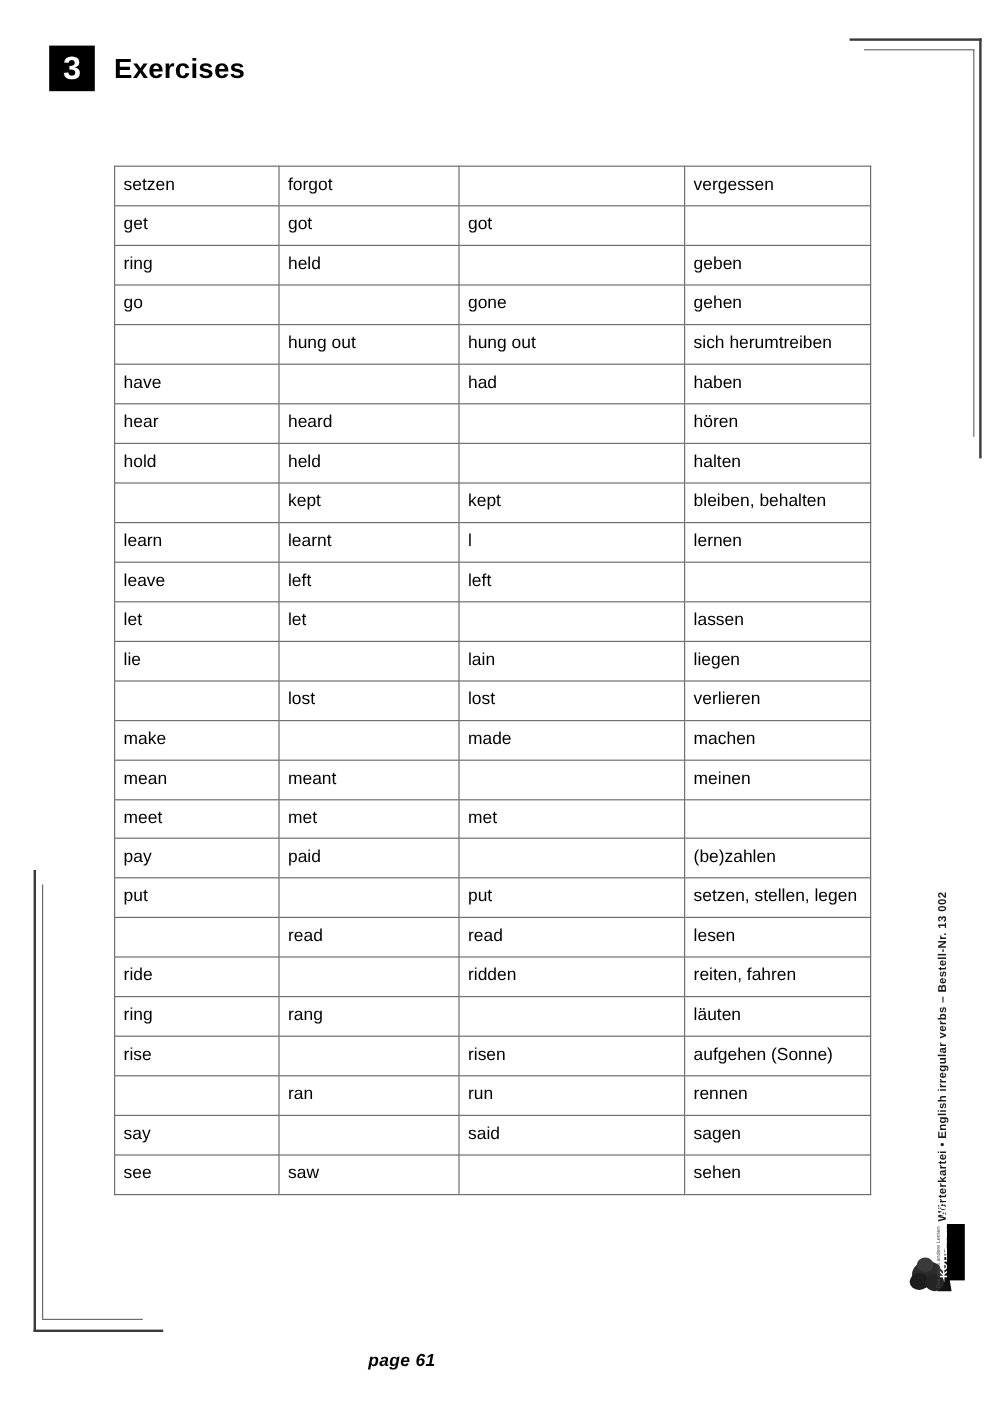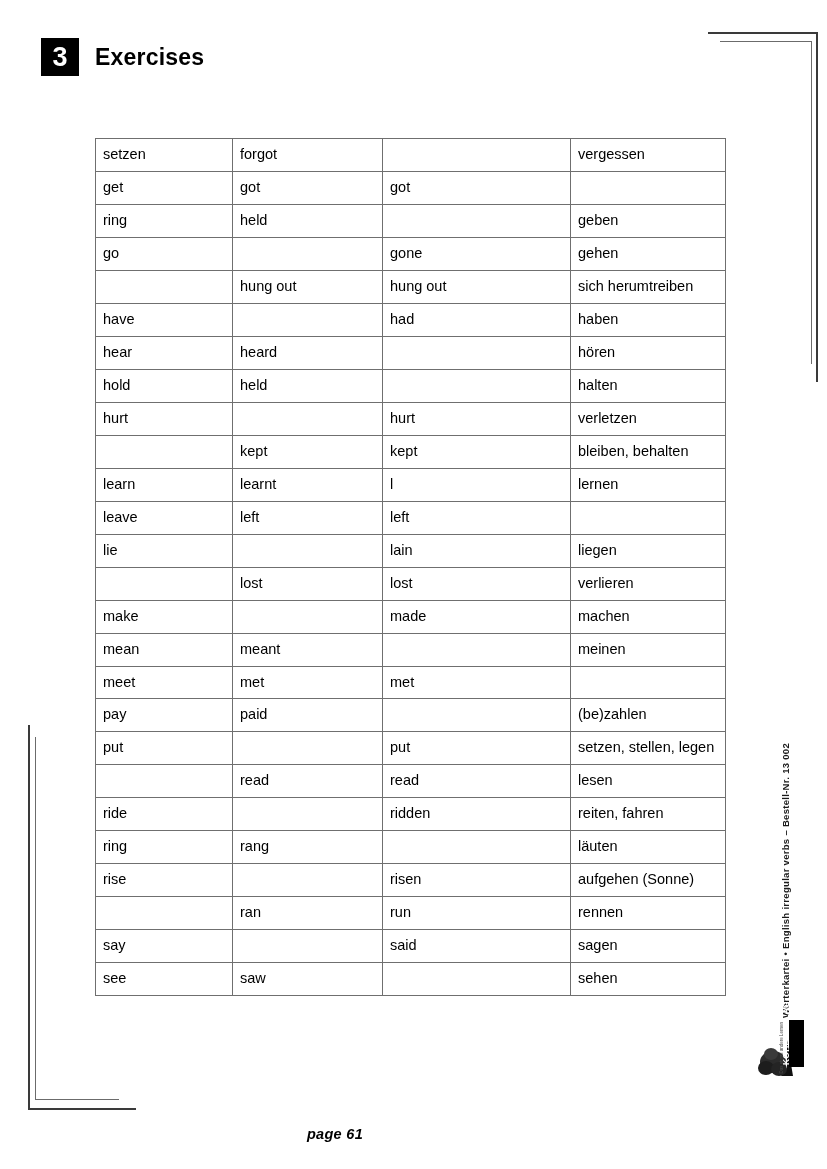--- a/index.html
+++ b/index.html
@@ -248,42 +248,42 @@
             <td></td>
             <td>hören</td>
           </tr>
           <tr>
             <td>hold</td>
             <td>held</td>
             <td></td>
             <td>halten</td>
           </tr>
           <tr>
-            <td>hurt</td>
-            <td></td>
-            <td>hurt</td>
-            <td>verletzen</td>
-          </tr>
-          <tr>
             <td></td>
             <td>kept</td>
             <td>kept</td>
             <td>bleiben, behalten</td>
           </tr>
           <tr>
             <td>learn</td>
             <td>learnt</td>
             <td>l</td>
             <td>lernen</td>
           </tr>
           <tr>
             <td>leave</td>
             <td>left</td>
             <td>left</td>
             <td></td>
+          </tr>
+          <tr>
+            <td>let</td>
+            <td>let</td>
+            <td></td>
+            <td>lassen</td>
           </tr>
           <tr>
             <td>lie</td>
             <td></td>
             <td>lain</td>
             <td>liegen</td>
           </tr>
           <tr>
             <td></td>
             <td>lost</td>

